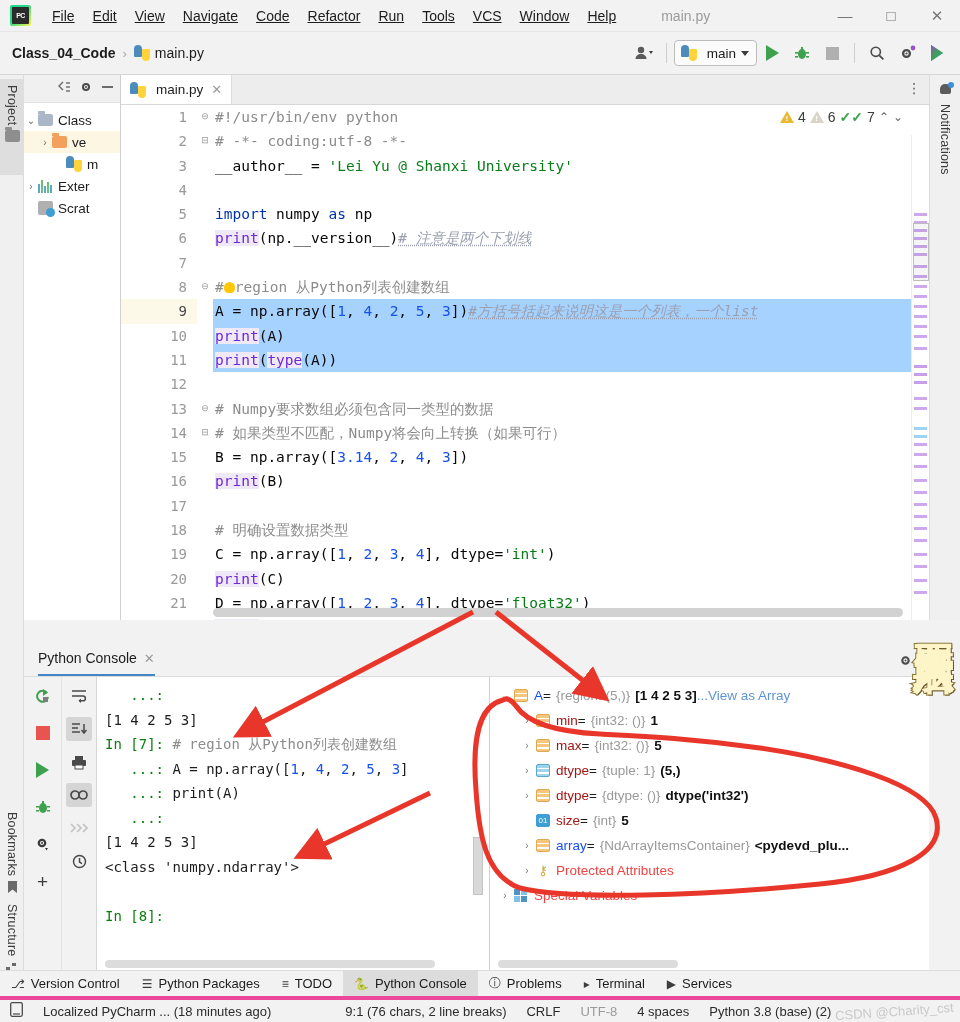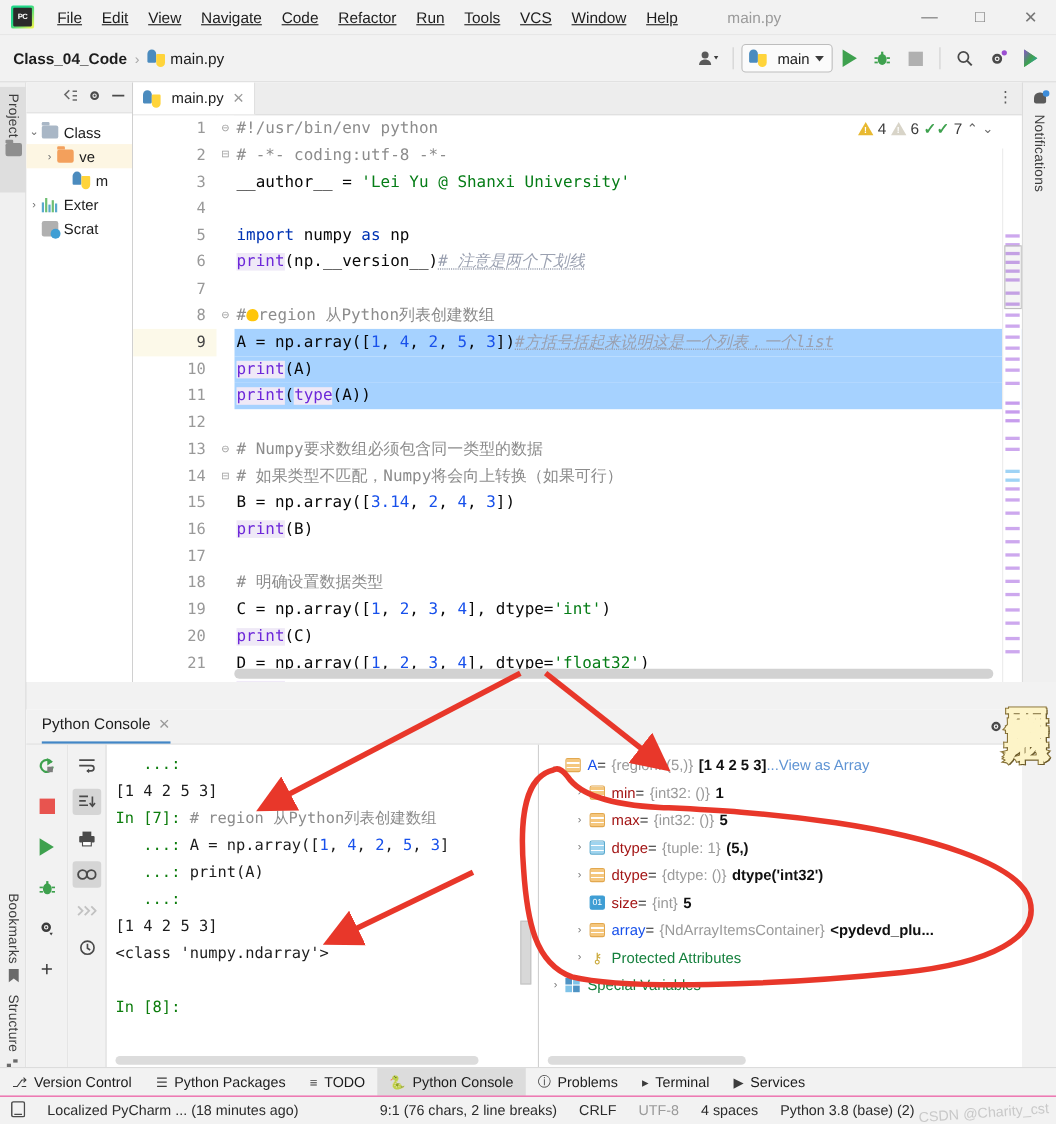--- a/index.html
+++ b/index.html
@@ -273,38 +273,38 @@
     display:flex;align-items:center;justify-content:center; border-radius:2px;}
   .vico.key { background:none; border:none; color:#caa93a; font-size:13px; display:flex; align-items:center; justify-content:center;}
   .vico.sp { background:none; border:none; display:grid; grid-template-columns:6px 6px; grid-template-rows:6px 6px; gap:1px;}
   .vico.sp i { display:block; background:#7fc3e8; }
   .vico.sp i:nth-child(1),.vico.sp i:nth-child(4){ background:#4e93c4; }
   .vname { color: #a31515; }
   .vname.blue { color: #1750eb; }
   .vmeta { color: #9a9a9a; margin: 0 5px; }
   .vval { color: #111; font-weight: bold; }
   .vlink { color: #5f94d4; }
-  .vplain { color: #15803d; }
+  .vplain { color: #ef4444; }
   .vars-hscroll { position:absolute; left: 8px; bottom: 2px; width: 420px; height: 8px;}
   .vars-hscroll i { display:block; height:8px; width: 180px; background:#dcdcdc; border-radius:4px;}
 
   
   .toolwins {
     position: absolute; left: 0; bottom: 26px; width: 960px; height: 26px;
     background: #f2f2f2; display: flex; align-items: center;
     border-top: 1px solid #dcdcdc; font-size: 13px;
   }
   .tw {
     display: flex; align-items: center; gap: 6px; padding: 0 11px; height: 26px;
   }
   .tw.active { background: #dcdcdc; }
   .statusbar {
     position: absolute; left: 0; bottom: 0; width: 960px; height: 26px;
     background: #f2f2f2; display: flex; align-items: center;
-    border-top: 1px solid #ec4899; font-size: 13px; color: #2b2b2b;
+    border-top: 4px solid #ec4899; font-size: 13px; color: #2b2b2b;
   }
   .sb { padding: 0 10px; white-space: nowrap; }
   .sb.dim { color: #9a9a9a; }
 
   
   .anno { position: absolute; pointer-events: none; }
   .vtext {
     position: absolute; right: 6px; top: 612px; width: 54px;
     writing-mode: vertical-rl; text-orientation: upright;
     font-family: "DejaVu Serif", serif; font-size: 41px; font-weight: bold;

